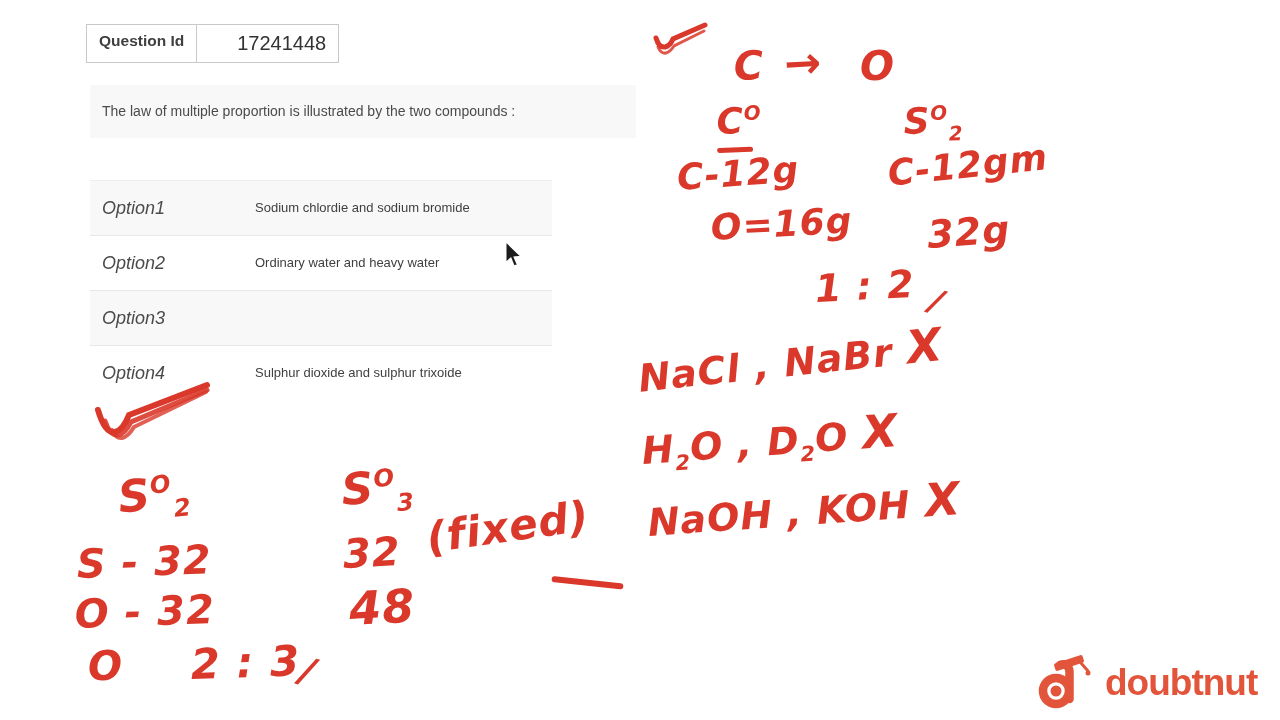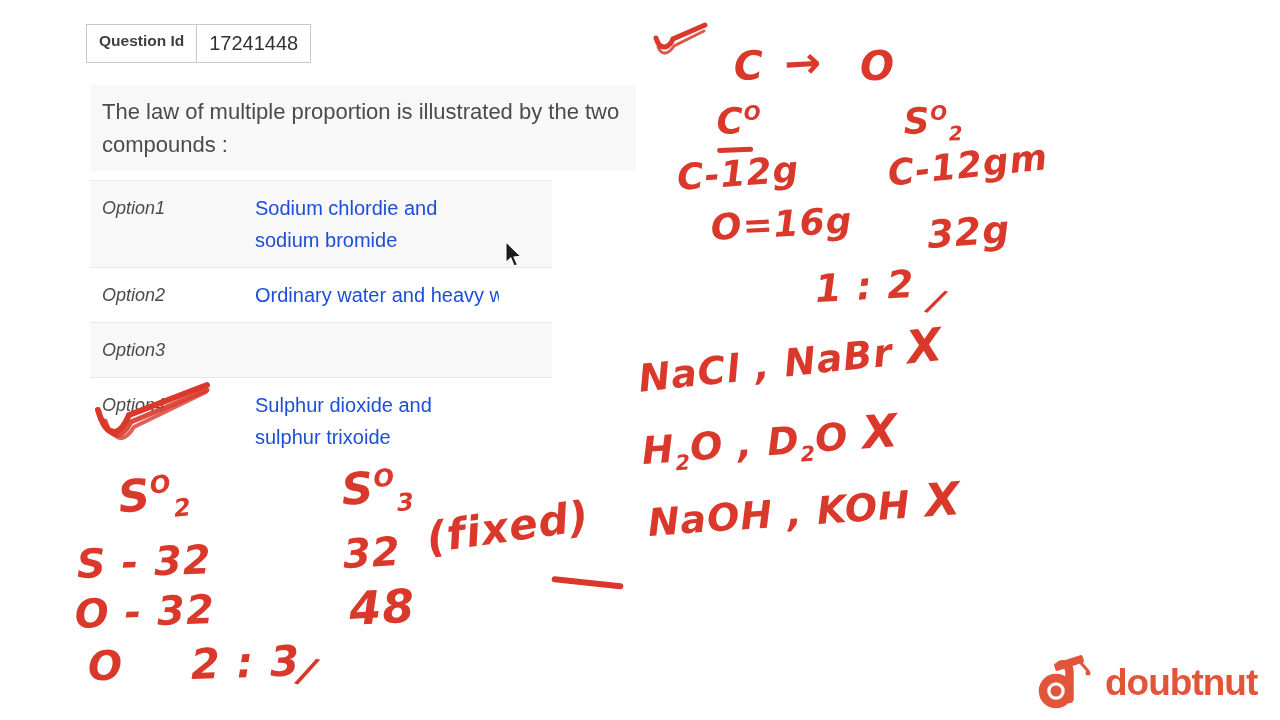--- a/index.html
+++ b/index.html
@@ -1,34 +1,34 @@
 <!DOCTYPE html>
 <html style="--ink: #d9382a; --logo: #e2553a;"><head>
 <meta charset="utf-8">
 <style>
   html,body{margin:0;padding:0;}
   body{width:1280px;height:720px;background:#ffffff;font-family:"Liberation Sans",sans-serif;overflow:hidden;}
   .page{position:relative;width:1280px;height:720px;background:#fff;}
 
   
-  .qid-box{position:absolute;left:86px;top:24px;display:flex;border:1px solid #c9c9c9;background:#fff;}
+  .qid-box{position:absolute;left:86px;top:24px;display:flex;border:1px solid #c9c9c9;background:#fff;gap:28px;}
   .qid-label{padding:7px 12px;font-size:15.5px;font-weight:bold;color:#3f3f3f;border-right:1px solid #c9c9c9;}
   .qid-value{padding:7px 12px;font-size:20px;color:#333;}
 
   
   .question-block{position:absolute;left:90px;top:85px;width:546px;box-sizing:border-box;
-    padding:10px 12px;background:#f8f8f8;font-size:22px;line-height:33px;color:#4b4b4b;}
+    padding:10px 12px;background:#f8f8f8;font-size:14px;line-height:33px;color:#4b4b4b;}
 
   
   .options{position:absolute;left:90px;top:180px;width:462px;border-top:1px solid #ededed;}
   .opt-row{display:flex;align-items:flex-start;padding:11px 0;}
   .opt-row.alt{background:#f8f8f8;}
   .opt-row + .opt-row{border-top:1px solid #e8e8e8;}
   .opt-label{width:165px;box-sizing:border-box;padding-left:12px;font-size:18px;line-height:32px;color:#4b4b4b;flex:none;font-style:italic;}
-  .opt-text{width:244px;flex:none;font-size:20px;line-height:32px;color:#1d4ed8;overflow:hidden;}
+  .opt-text{width:244px;flex:none;font-size:13px;line-height:32px;color:#404040;overflow:hidden;}
   .opt-text.clip{white-space:nowrap;}
 
   
   .ann-layer{position:absolute;left:0;top:0;width:1280px;height:720px;pointer-events:none;}
   .ann{position:absolute;color:var(--ink,#d9382a);font-family:"DejaVu Sans",sans-serif;
     font-style:italic;font-weight:bold;white-space:nowrap;line-height:1;letter-spacing:1px;
     transform-origin:left top;}
   .ann .sup{font-size:55%;vertical-align:super;}
   .ann .sub{font-size:55%;vertical-align:sub;}
   .ann .big{font-size:120%;}

